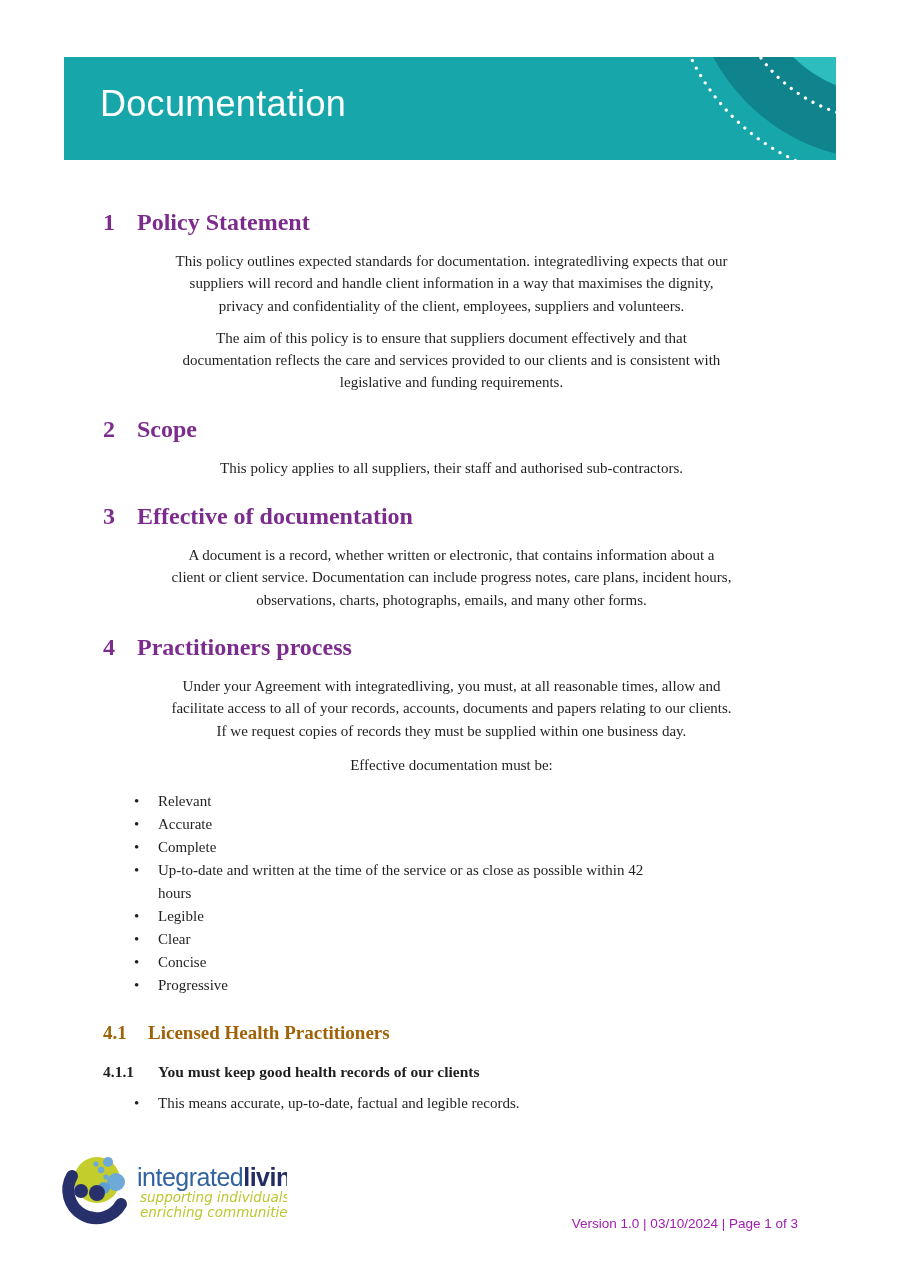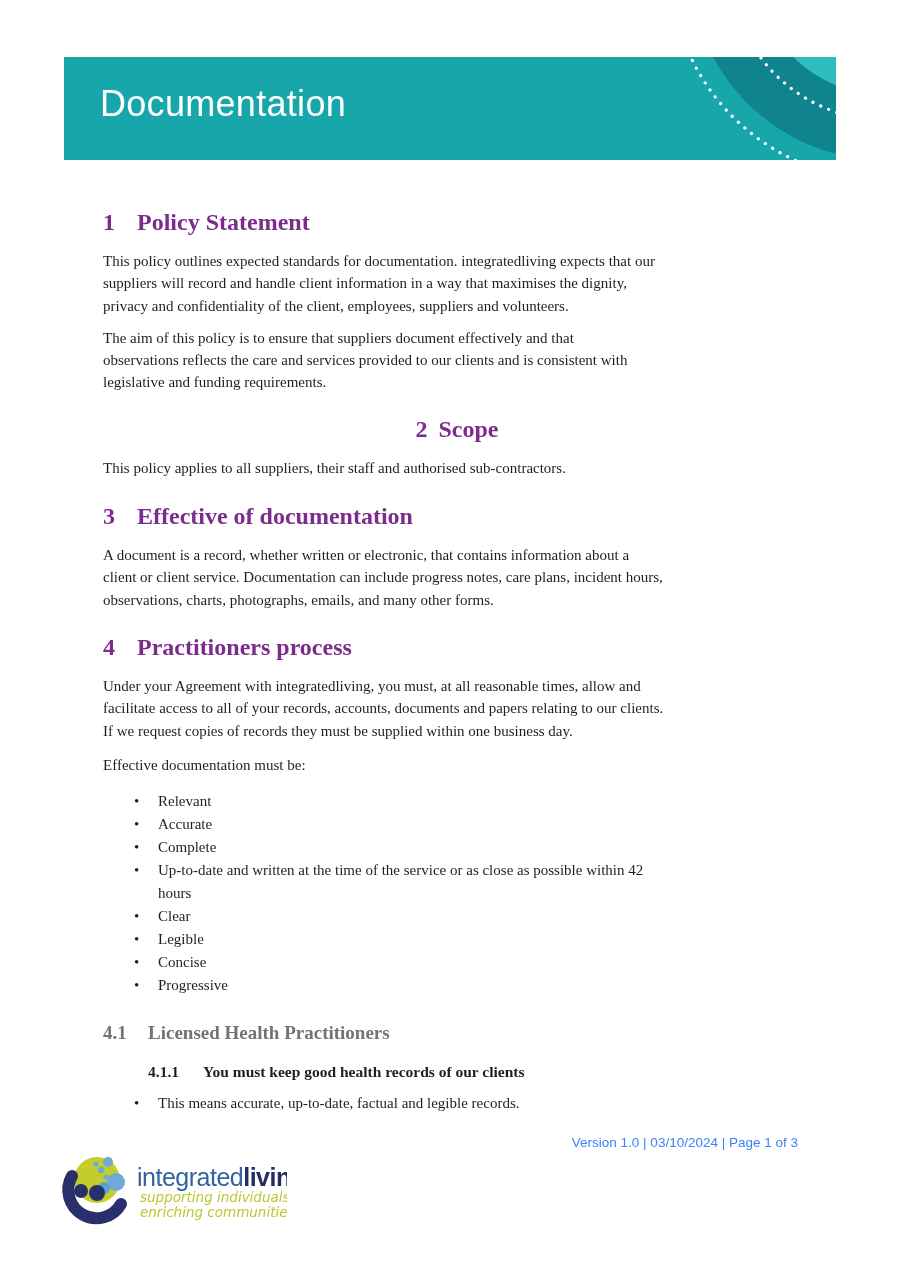--- a/index.html
+++ b/index.html
@@ -14,44 +14,44 @@
   .banner svg { display:block; }
   .banner-title {
     position:absolute; left:36px; top:30px; font-size:36px; line-height:34px;
     font-weight:400; color:#ffffff; letter-spacing:0.3px;
   }
   
   .content { position:absolute; left:103px; top:160px; width:697px;font-family:Liberation Serif, serif; }
   .h1 { font-size:24px; line-height:30px; font-weight:700; color:#7b2c8d; }
   .h1 .num { display:inline-block; width:34px; }
   .h1.s1 { margin-top:47px; }
-  .h1.s2 { margin-top:20px;text-align:center; }
+  .h1.s2 { margin-top:20px; }
   .h1.s3 { margin-top:22px; }
   .h1.s4 { margin-top:21px; }
-  .para { margin-top:13px; font-size:15px; line-height:22.3px; white-space:pre-line; }
+  .para { margin-top:13px; font-size:15px; line-height:22.3px; white-space:pre-line;text-align:center; }
   .para.tight { margin-top:10px; }
   .para.lead { margin-top:12px; }
   ul.bullets { list-style:none; margin-top:14px; }
   ul.bullets li {
     position:relative; padding-left:55px; font-size:15px; line-height:23px;
     white-space:pre-line;
   }
   ul.bullets li::before {
     content:"\2022"; position:absolute; left:31px; top:0; font-size:15px; line-height:23px;
   }
-  .h2 { margin-top:24px; font-size:19px; line-height:24px; font-weight:700; color:#737373; }
+  .h2 { margin-top:24px; font-size:19px; line-height:24px; font-weight:700; color:#a16207; }
   .h2 .num { display:inline-block; width:45px; }
   .h3 { margin-top:16px; font-size:15.5px; line-height:21px; font-weight:700; color:#1f1f1f; }
-  .h3 .num { display:inline-block; width:55px;margin-left:45px; }
+  .h3 .num { display:inline-block; width:55px; }
   ul.bullets.sub { margin-top:10px; }
   
   .footer-logo { position:absolute; left:57px; top:1148px; width:230px; height:80px; }
   .footer-meta {
-    position:absolute; right:102px; top:1134px; font-size:13.5px; line-height:17px;
-    color:#3b82f6;
+    position:absolute; right:102px; top:1215px; font-size:13.5px; line-height:17px;
+    color:#a21caf;
   }
 </style>
 </head>
 <body>
 
 <div class="page">
 
   <div class="banner">
     <svg width="772" height="103" viewBox="0 0 772 103" aria-hidden="true">
       <defs>
@@ -72,21 +72,21 @@
 
   <div class="content">
 
     <div class="h1 s1">
       <span class="num">1</span><span>Policy Statement</span>
     </div>
     <div class="para">This policy outlines expected standards for documentation. integratedliving expects that our
 suppliers will record and handle client information in a way that maximises the dignity,
 privacy and confidentiality of the client, employees, suppliers and volunteers.</div>
     <div class="para tight">The aim of this policy is to ensure that suppliers document effectively and that
-observations reflects the care and services provided to our clients and is consistent with
+documentation reflects the care and services provided to our clients and is consistent with
 legislative and funding requirements.</div>
 
     <div class="h1 s2">
       <span class="num">2</span><span>Scope</span>
     </div>
     <div class="para">This policy applies to all suppliers, their staff and authorised sub-contractors.</div>
 
     <div class="h1 s3">
       <span class="num">3</span><span>Effective of documentation</span>
     </div>
@@ -101,22 +101,22 @@
 facilitate access to all of your records, accounts, documents and papers relating to our clients.
 If we request copies of records they must be supplied within one business day.</div>
     <div class="para lead">Effective documentation must be:</div>
 
     <ul class="bullets">
       <li>Relevant</li>
       <li>Accurate</li>
       <li>Complete</li>
       <li>Up-to-date and written at the time of the service or as close as possible within 42
 hours</li>
+      <li>Legible</li>
       <li>Clear</li>
-      <li>Legible</li>
       <li>Concise</li>
       <li>Progressive</li>
     </ul>
 
     <div class="h2">
       <span class="num">4.1</span><span>Licensed Health Practitioners</span>
     </div>
 
     <div class="h3">
       <span class="num">4.1.1</span><span>You must keep good health records of our clients</span>

